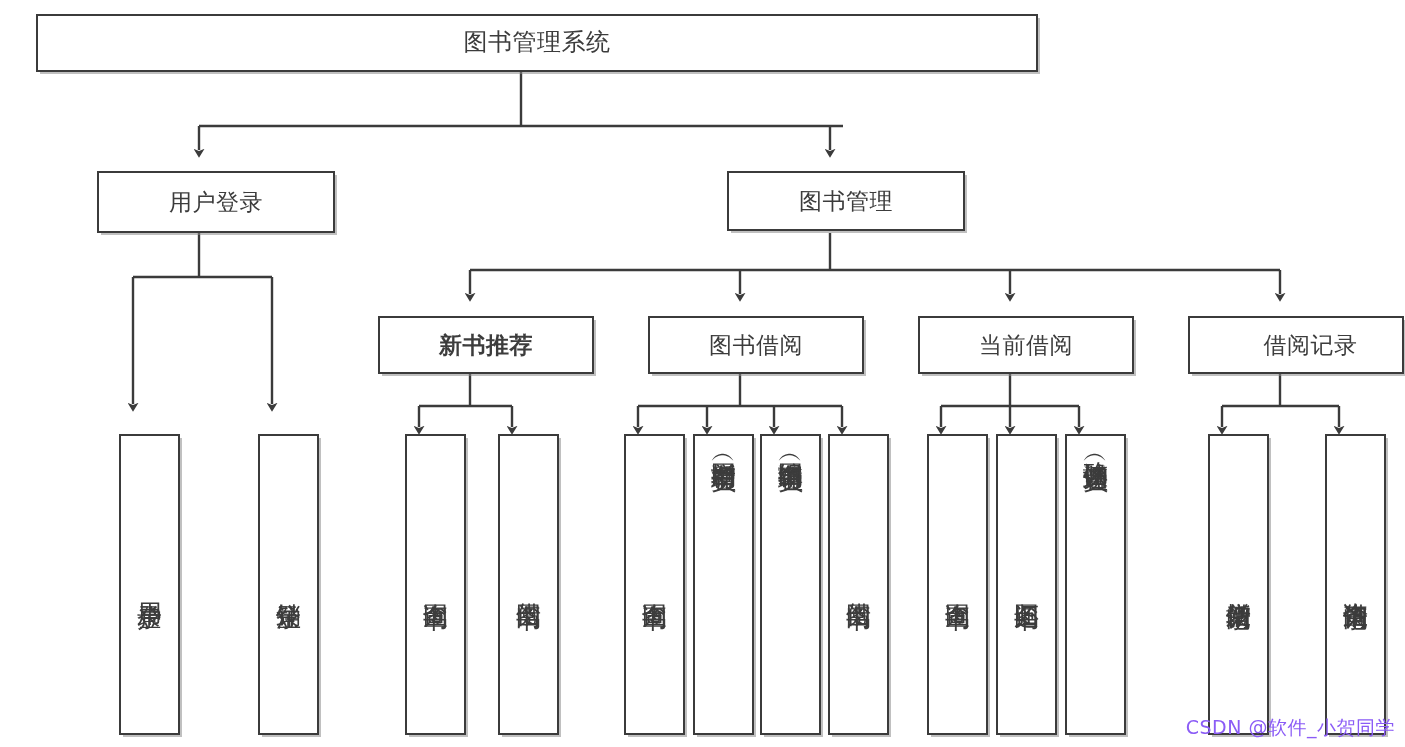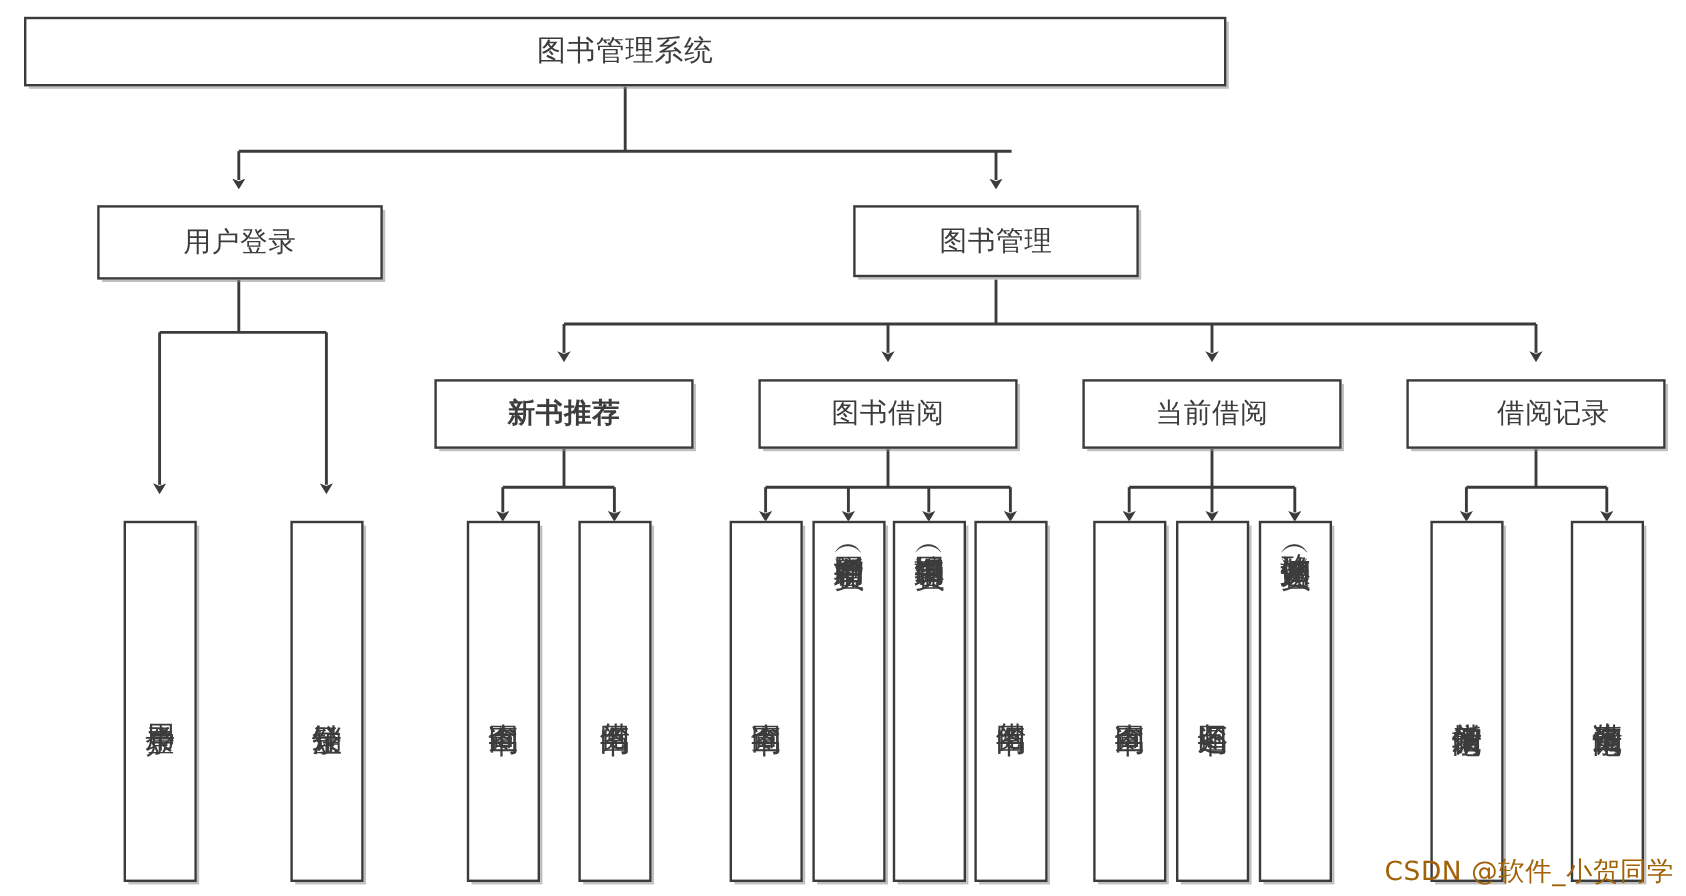--- a/index.html
+++ b/index.html
@@ -29,20 +29,21 @@
   .node {
     position: absolute;
     box-sizing: border-box;
     background: #ffffff;
     border: 2.5px solid #3b3b3b;
     box-shadow: 3px 3px 0 -1px rgba(140,140,140,0.55);
     display: flex;
     align-items: center;
     justify-content: center;
     color: #3c3c3c;
+    margin-left: 16px;
   }
   .node .label {
     display: block;
     text-align: center;
     line-height: 1.05;
     letter-spacing: 0.5px;
     white-space: nowrap;
   }
   
   .node.horiz .label {
@@ -67,22 +68,22 @@
   }
   
   .node.vert.center {
     align-items: center;
     padding-top: 0;
   }
   #watermark {
     position: absolute;
     right: 10px;
     bottom: 6px;
-    font-size: 22px;
-    color: #a16207;
+    font-size: 19px;
+    color: #8b5cf6;
     letter-spacing: 0.5px;
     white-space: nowrap;
     font-family: "DejaVu Sans", "Liberation Sans", sans-serif;
   }
 </style>
 </head>
 <body>
 
 <div id="diagram">
 

